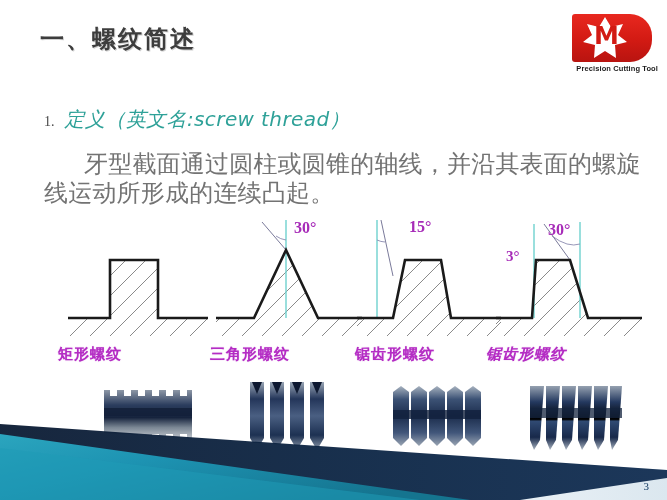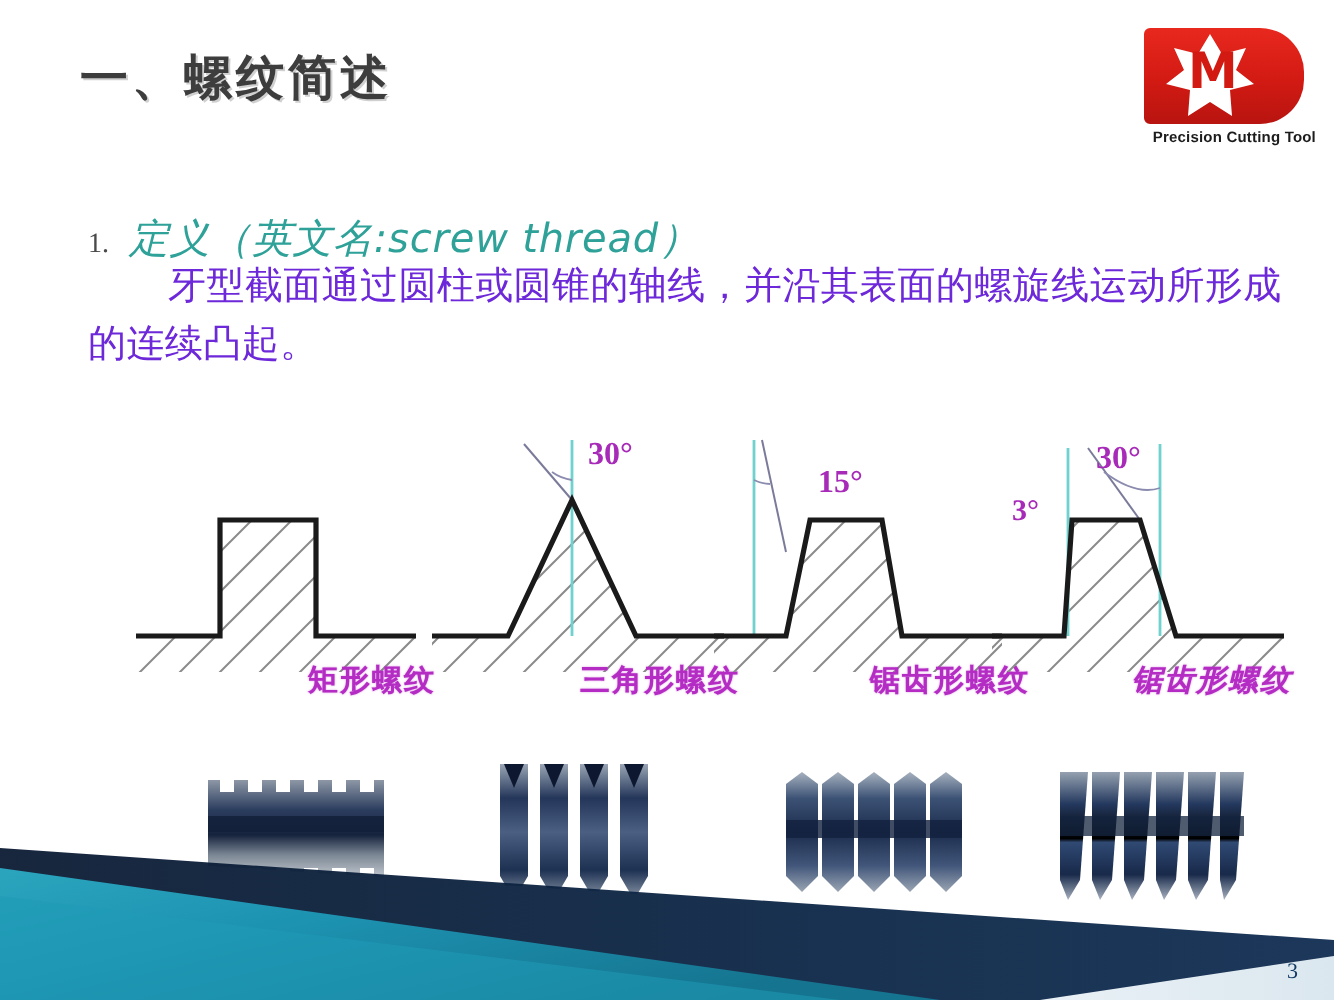--- a/index.html
+++ b/index.html
@@ -28,30 +28,30 @@
     color:#3d3d3d;letter-spacing:2px;
     font-family:"DejaVu Sans","Liberation Sans",sans-serif;
     text-shadow:1px 1px 0 rgba(120,120,120,.35);}
 
   
   .bullet-row{position:absolute;left:44px;top:106px;display:flex;align-items:baseline;}
   .bullet-num{font-size:14px;color:#4a4a4a;margin-right:10px;
     font-family:"Liberation Serif",serif;}
   .bullet-text{font-size:20px;color:#2ea198;letter-spacing:.4px;
     font-family:"DejaVu Sans","Liberation Sans",sans-serif;font-style:italic;}
-  .body-text{position:absolute;left:44px;top:129px;width:600px;
-    font-size:19px;line-height:29px;color:#6d28d9;letter-spacing:.2px;
+  .body-text{position:absolute;left:44px;top:150px;width:600px;
+    font-size:24px;line-height:29px;color:#737373;letter-spacing:.2px;
     font-family:"DejaVu Sans","Liberation Sans",sans-serif;}
   .body-text .indent{display:inline-block;width:40px;}
 
   
   .diagrams{position:absolute;left:0;top:218px;width:667px;height:150px;}
   .fig{position:absolute;top:0;width:160px;height:150px;}
   .fig svg{display:block;}
-  .fig-label{position:absolute;bottom:18px;width:100%;text-align:right;
+  .fig-label{position:absolute;bottom:4px;width:100%;text-align:left;
     font-size:15px;font-weight:bold;letter-spacing:1px;
     color:#b42cc4;
     font-family:"DejaVu Sans","Liberation Sans",sans-serif;
     text-shadow:0 0 1px rgba(180,44,196,.5);}
 
   
   .photos{position:absolute;left:0;top:378px;width:667px;height:82px;}
   .photo{position:absolute;top:0;height:78px;}
 
   
@@ -155,21 +155,21 @@
           <line x1="80" y1="130" x2="180" y2="30"></line>
             <line x1="100" y1="130" x2="200" y2="30"></line>
           <line x1="120" y1="130" x2="220" y2="30"></line>
             <line x1="140" y1="130" x2="240" y2="30"></line>
         </g>
         <line x1="22" y1="2" x2="22" y2="100" stroke="#6fd2cf" stroke-width="1.4"></line>
         <line x1="38" y1="58" x2="26" y2="2" stroke="#7a7a9a" stroke-width="1"></line>
         <path d="M22 22 A 20 20 0 0 0 30 24" fill="none" stroke="#8b8bb0" stroke-width="0.9"></path>
         <path d="M2 100 L38 100 L50 42 L86 42 L96 100 L146 100" fill="none" stroke="#1a1a1a" stroke-width="2.6" stroke-linejoin="miter"></path>
       </svg>
-      <div style="position:absolute;left:54px;top:15px;font-size:16px;font-weight:bold;color:#a72bb8;
+      <div style="position:absolute;left:54px;top:0px;font-size:16px;font-weight:bold;color:#a72bb8;
                   font-family:'Liberation Serif',serif;">15°</div>
       <div class="fig-label">锯齿形螺纹</div>
     </div>
 
     <div class="fig" style="left:492px;width:175px;">
       <svg width="175" height="128" viewBox="0 0 175 128">
         <defs>
           <clipPath id="clipSaw">
             <path d="M4 100 L40 100 L44 42 L78 42 L96 100 L150 100 L150 118 L4 118 Z"></path>
           </clipPath>

